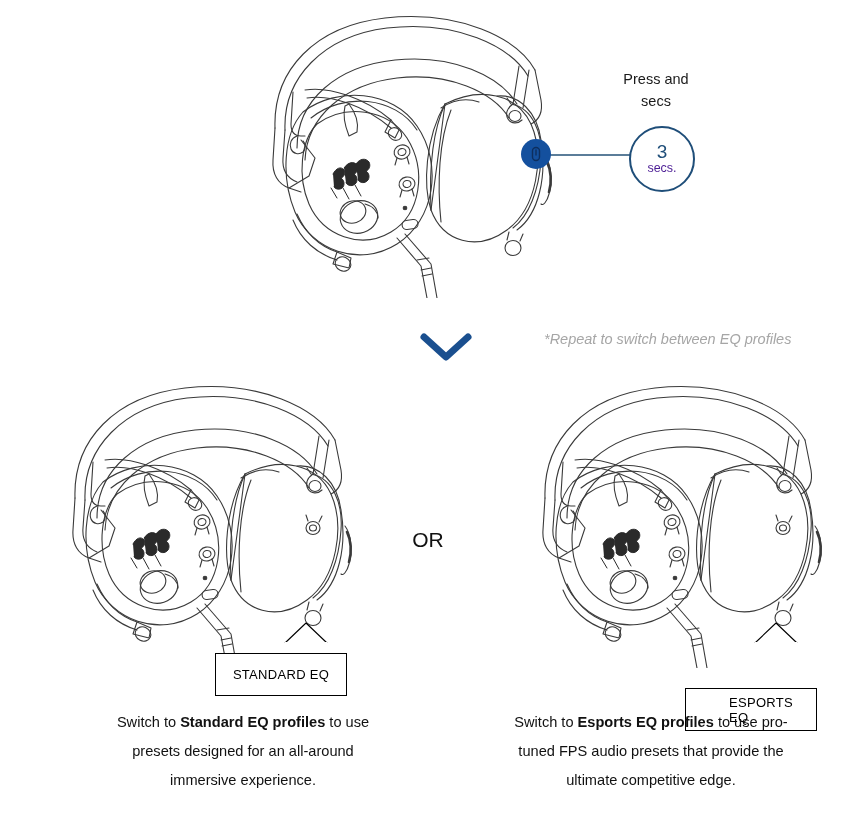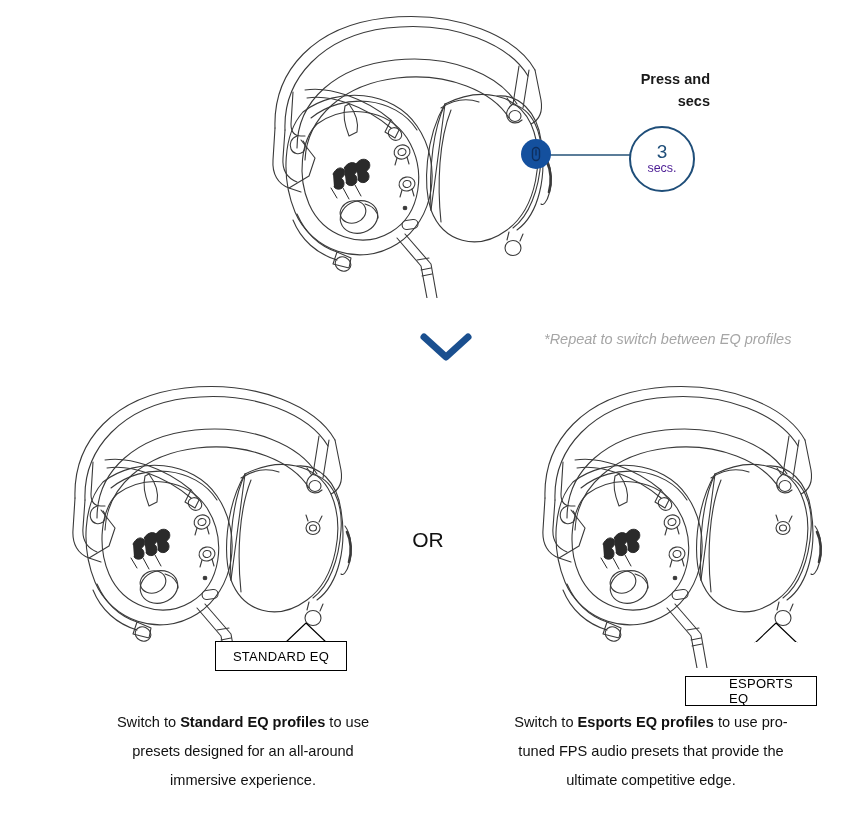--- a/index.html
+++ b/index.html
@@ -26,25 +26,24 @@
   
   .headset-wrap { position: absolute; }
   .headset-wrap svg { display: block; }
 
   
   .press-hold {
     position: absolute;
     left: 602px;
     top: 68px;
     width: 108px;
-    text-align: right;
+    text-align: center;
     font-size: 14.5px;
     line-height: 22px;
     color: #1a1a1a;
-    font-weight: bold;
   }
 
   
   .secs-circle {
     position: absolute;
     left: 629px;
     top: 126px;
     width: 66px;
     height: 66px;
     border: 2px solid #1f4e79;
@@ -118,30 +117,31 @@
     width: 60px;
     text-align: center;
     font-size: 21px;
     color: #111111;
   }
 
   
   .eq-callout {
     position: absolute;
     width: 132px;
-    height: 30px;
+    height: 43px;
     border: 1px solid #000000;
     background: #ffffff;
     box-sizing: border-box;
     display: flex;
     align-items: center;
     justify-content: center;
     font-size: 13px;
     letter-spacing: 0.3px;
     color: #000000;
+    margin-top: 12px;
   }
   .eq-callout.left  { left: 215px; top: 641px; }
   .eq-callout.right { left: 685px; top: 676px; padding-left: 43px; }
 
   .eq-notch { position: absolute; }
   .eq-notch.left  { left: 283px; top: 620px; }
   .eq-notch.right { left: 753px; top: 620px; }
 
   
   .caption {

